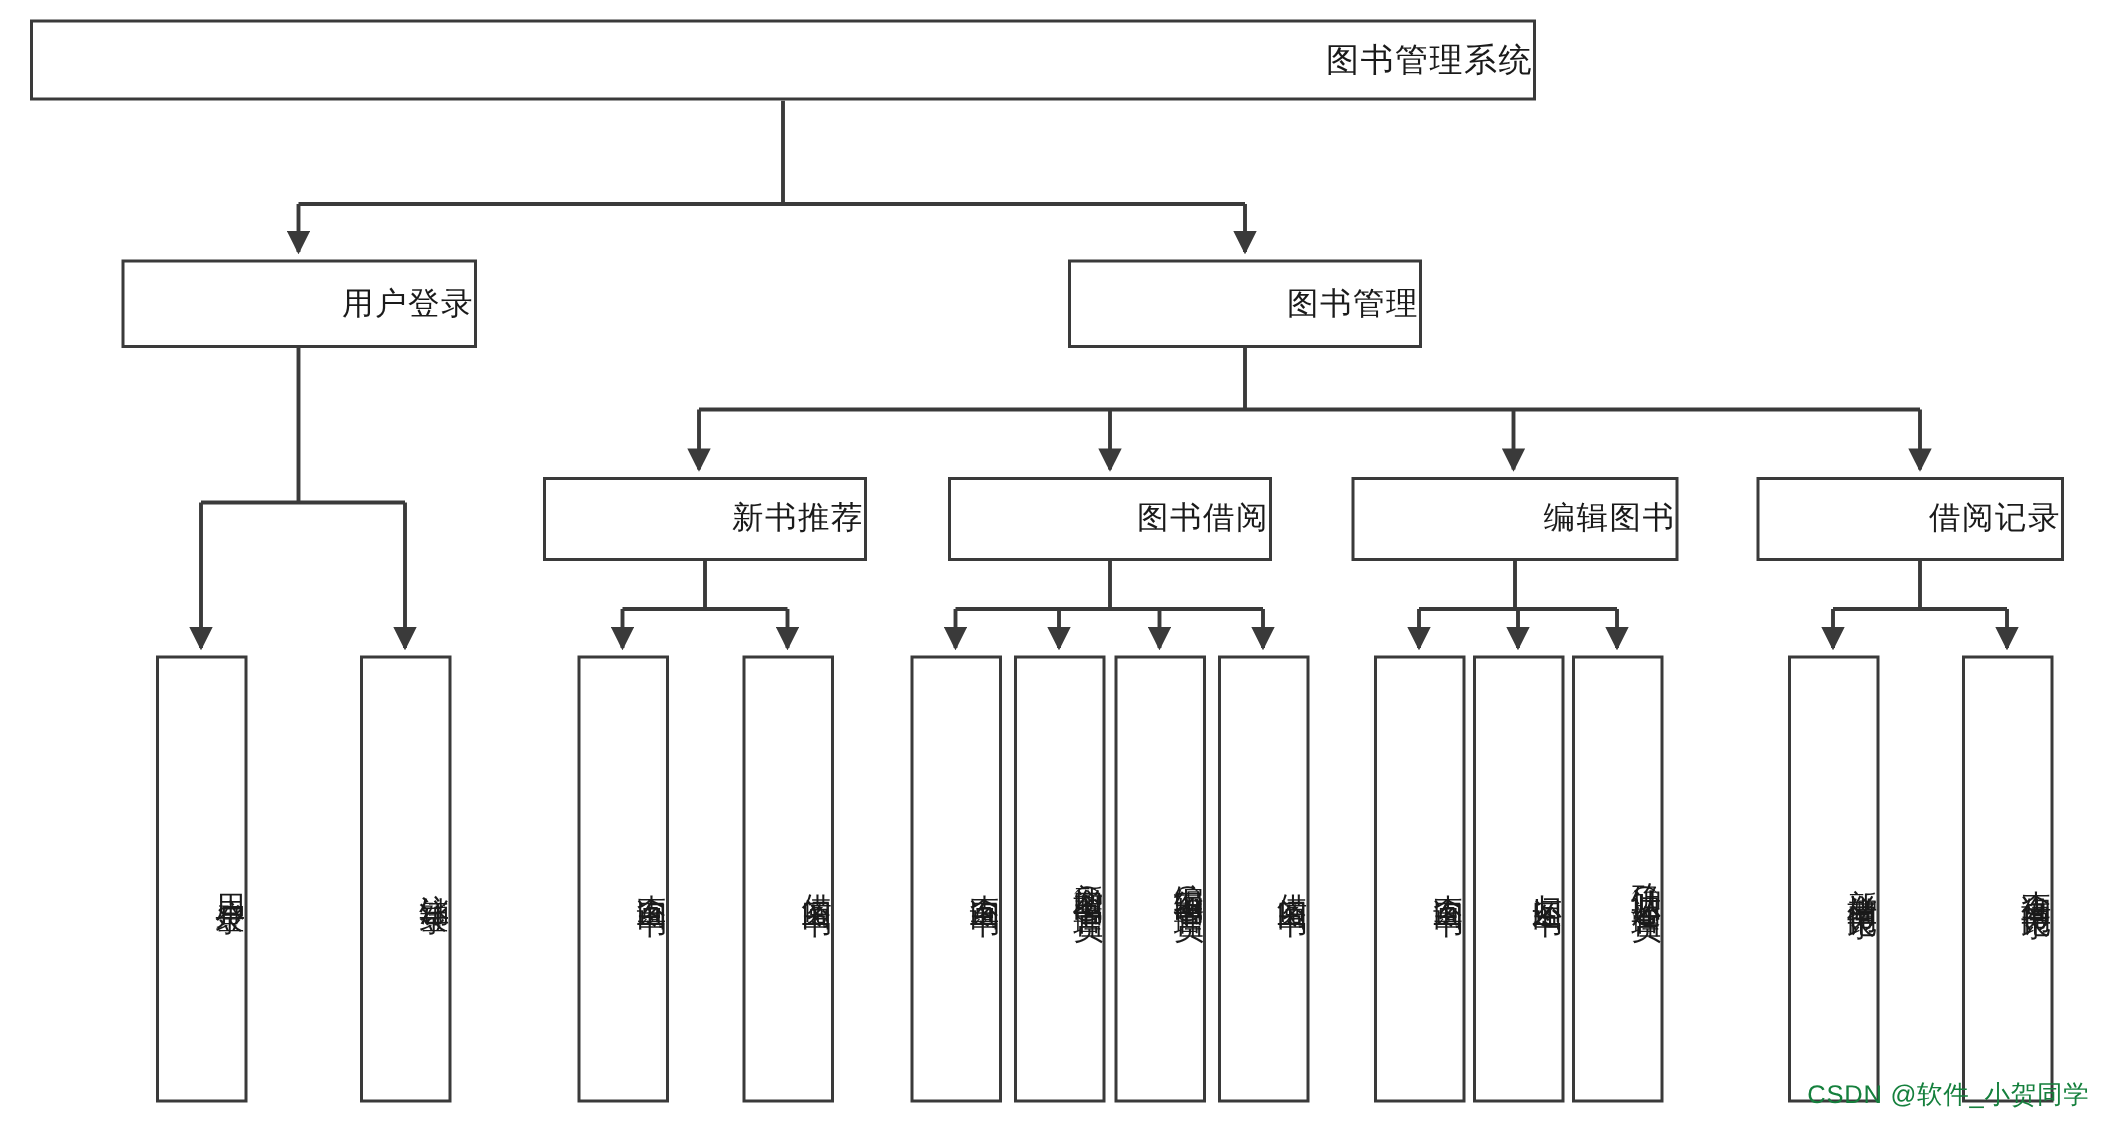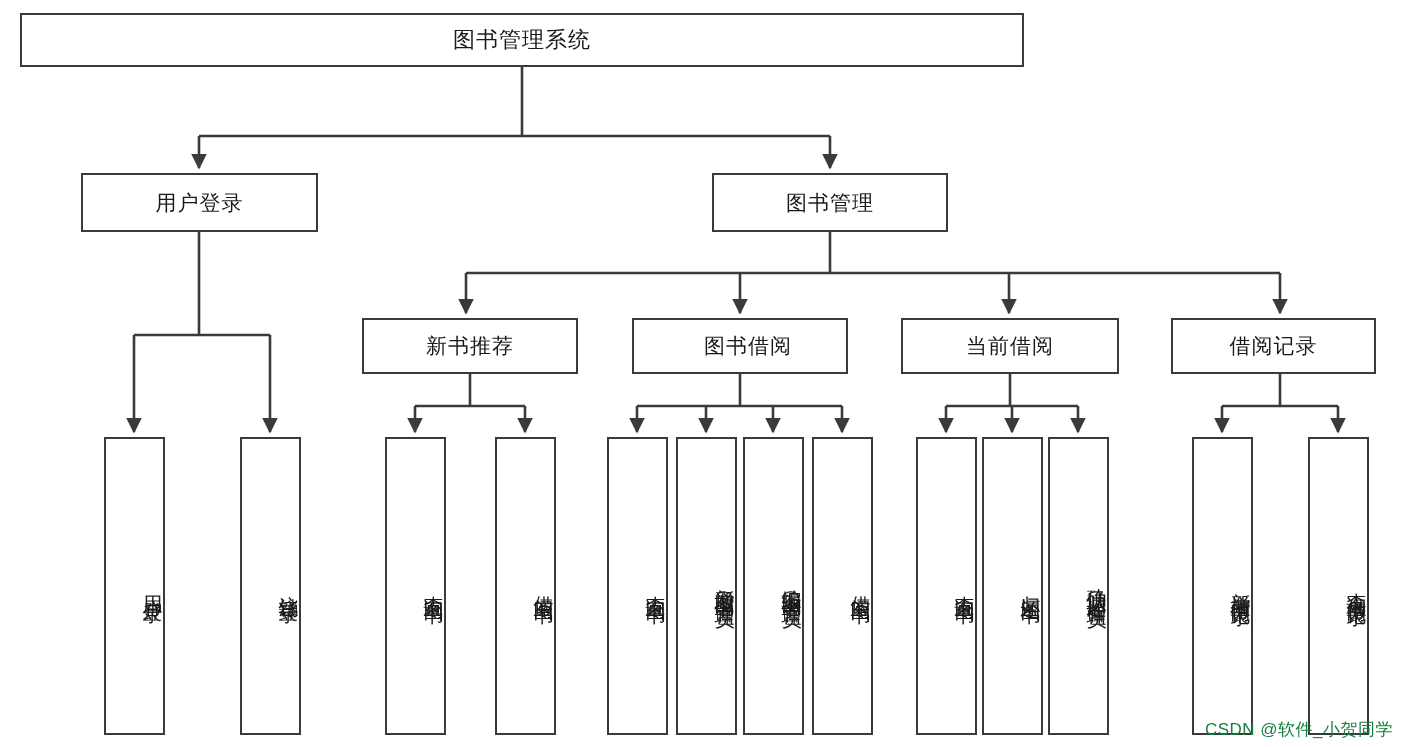--- a/index.html
+++ b/index.html
@@ -26,21 +26,21 @@
     height: 747px;
     pointer-events: none;
   }
   .node {
     position: absolute;
     box-sizing: border-box;
     background: #ffffff;
     border: 2px solid #3a3a3a;
     display: flex;
     align-items: center;
-    justify-content: center;
+    justify-content: flex-end;
     color: #1a1a1a;
     z-index: 2;
   }
   .node-h {
     font-size: 21px;
     letter-spacing: 1px;
     line-height: 1.2;
     white-space: nowrap;
   }
   .node-root {
@@ -143,21 +143,21 @@
     <span>图书管理</span>
   </div>
 
   <div class="node node-h" style="left:362px; top:318px; width:216px; height:56px;">
     <span>新书推荐</span>
   </div>
   <div class="node node-h" style="left:632px; top:318px; width:216px; height:56px;padding-left:16px;">
     <span>图书借阅</span>
   </div>
   <div class="node node-h" style="left:901px; top:318px; width:218px; height:56px;">
-    <span>当前借阅</span>
+    <span>编辑图书</span>
   </div>
   <div class="node node-h" style="left:1171px; top:318px; width:205px; height:56px;">
     <span>借阅记录</span>
   </div>
 
   <div class="node node-leaf" style="left:104px; top:437px; width:61px; height:298px;">
     <span>用户登录</span>
   </div>
   <div class="node node-leaf" style="left:240px; top:437px; width:61px; height:298px;">
     <span>注销登录</span>

